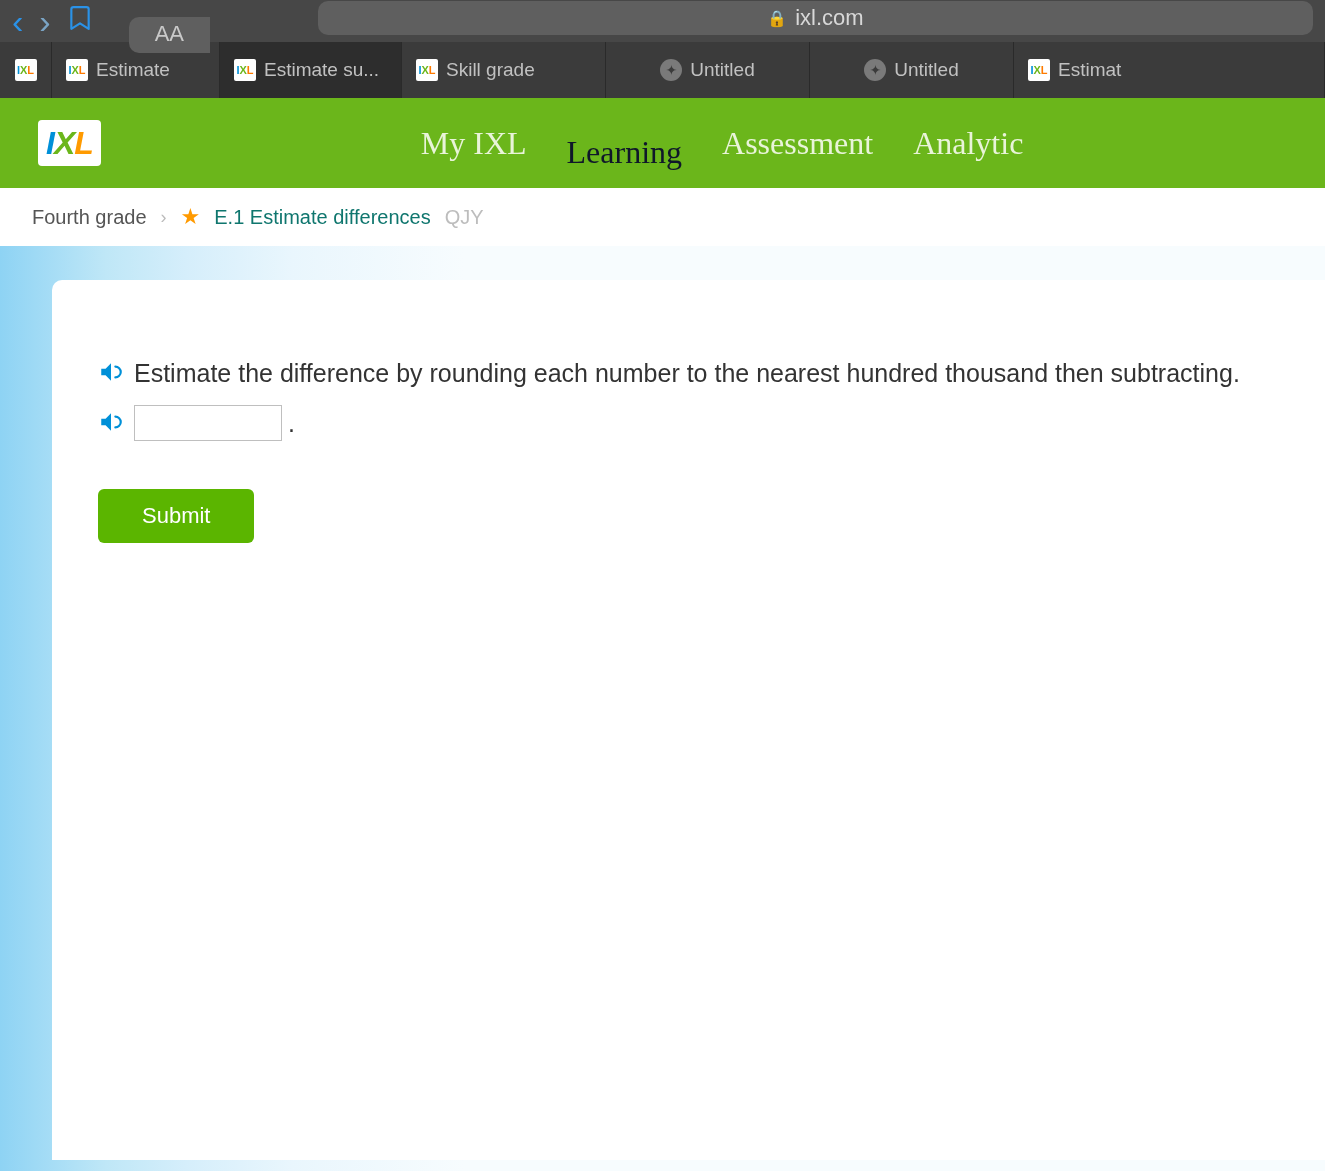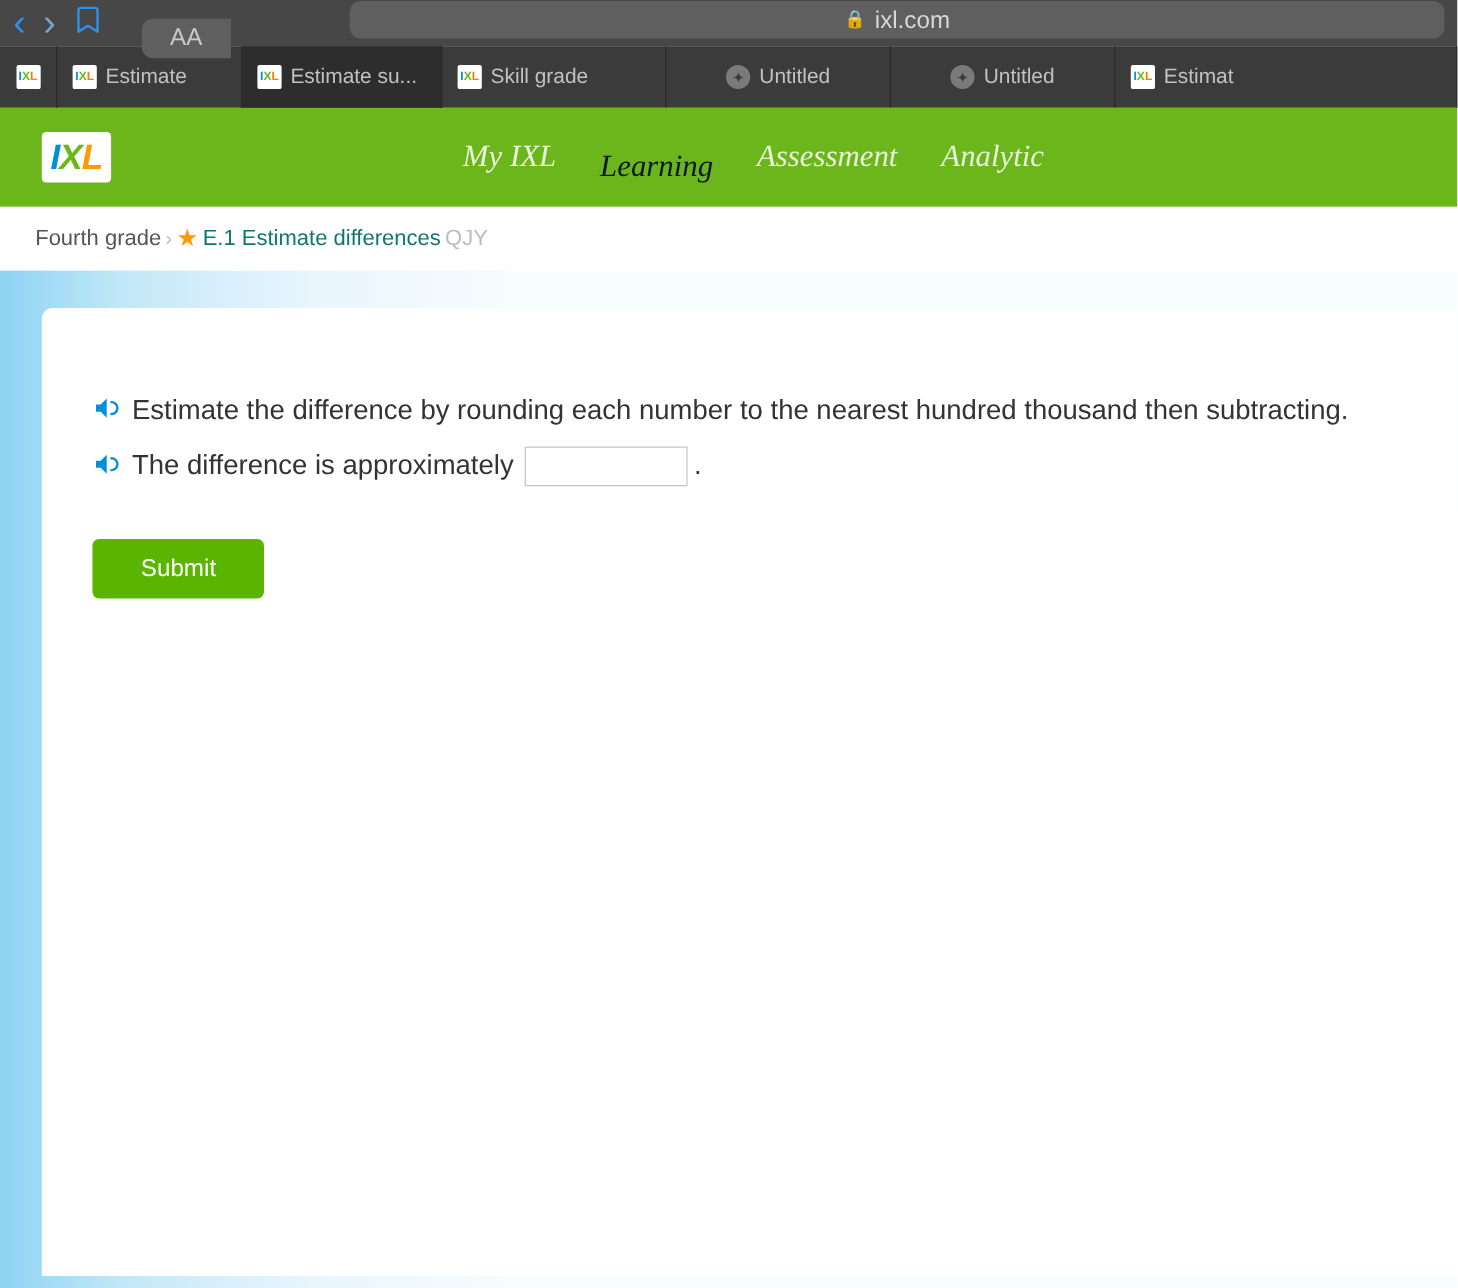--- a/index.html
+++ b/index.html
@@ -118,49 +118,48 @@
     font-style: italic;
     font-size: 32px;
     letter-spacing: -1px;
   }
   .ixl-logo .li { color:#0090d8; }
   .ixl-logo .lx { color:#6bb61b; }
   .ixl-logo .ll { color:#ff9a00; }
   .ixl-nav-spacer { flex: 0 0 240px; }
   .ixl-nav a {
     color: #e9f4d9;
-    font-size: 28px;
+    font-size: 32px;
     font-weight: 300;
     text-decoration: none;
     font-family: Georgia, serif;
-    font-style: italic;
   }
   .ixl-nav a.current { color: #0f172a; margin-top: 18px; }
 
   
   .breadcrumb {
     height: 58px;
     background: #fff;
     display: flex;
     align-items: center;
     padding-left: 32px;
-    gap: 4px;
+    gap: 14px;
     font-size: 20px;
     color: #555;
   }
   .breadcrumb .chev { color: #bbb; font-size: 18px; }
   .star { color: #ff9a00; font-size: 22px; }
   .crumb-skill { color: #0f766e; }
   .crumb-code { color: #bdbdbd; }
 
   
   .content-wrap {
     background: linear-gradient(to right, #8ed3f4, #bfe7f7 8%, #d5eefb 14%, #e9f6fd 22%, #f7fcfe 35%);
     height: calc(1171px - 42px - 56px - 90px - 58px);
-    padding: 34px 0 0 38px;
+    padding: 34px 0 0 52px;
   }
   .card {
     background: #fff;
     border-radius: 10px 0 0 0;
     min-height: 880px;
     padding: 74px 0 0 46px;
   }
   .q-line {
     display: flex;
     align-items: flex-start;
@@ -316,21 +315,20 @@
     </div>
 
 
     <div class="answer-line">
       <span class="speaker">
         <svg width="26" height="26" viewBox="0 0 24 24" fill="#0090d8">
             <path d="M3 9v6h4l5 5V4L7 9H3z"></path>
             <path d="M16 7a5 5 0 0 1 0 10" fill="none" stroke="#0090d8" stroke-width="2" stroke-linecap="round"></path>
           </svg>
       </span>
-      <span>The difference is approximately</span>
       <input class="answer-input" type="text" value="" style="">
       <span class="period">.</span>
     </div>
 
     <button class="submit-btn">Submit</button>
 
   </div>
 </div>
 
 </body></html>

